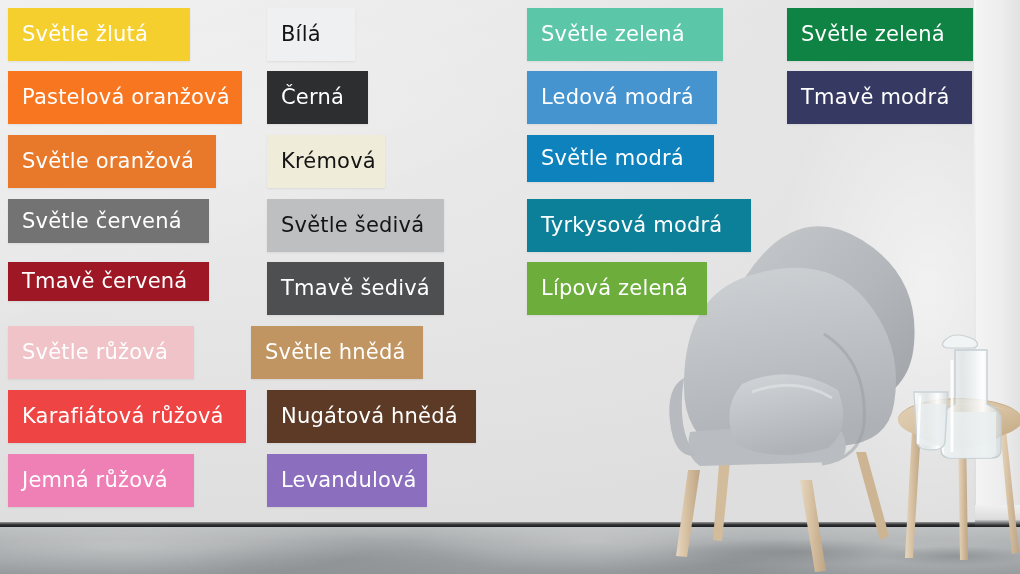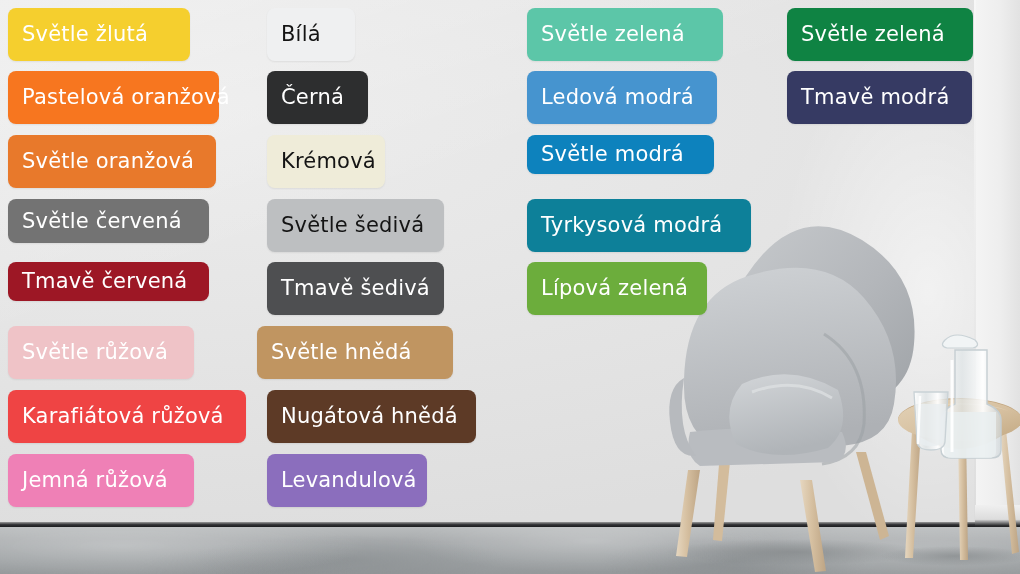--- a/index.html
+++ b/index.html
@@ -68,21 +68,20 @@
     display:flex;align-items:center;
     box-sizing:border-box;
     padding-left:14px;
     font-family:"DejaVu Sans", sans-serif;
     font-size:21px;
     font-weight:400;
     letter-spacing:.2px;
     line-height:1;
     white-space:nowrap;
     box-shadow:0 1px 2px rgba(0,0,0,.07);
-    border-radius:8px;
   }
 </style>
 </head>
 <body>
 
 <div id="scene">
 
   <div class="wall"></div>
   <div class="wall-sheen"></div>
   <div class="wall-soft-shadow"></div>
@@ -186,21 +185,21 @@
         <path d="M916 404 l30 0 l-2 36 q-1 6 -13 6 q-12 0 -13 -6 Z" fill="#e9eef0" opacity=".8"></path>
         <path d="M920 396 l-2 48" stroke="#ffffff" stroke-width="2.5" opacity=".9" fill="none"></path>
       </g>
     </g>
   </svg>
 
   <div id="labels-layer">
       <div class="label" style="left: 8px; top: 8px; width: 182px; height: 53px; background: rgb(245, 207, 46); color: rgb(255, 255, 255);">
         <span>Světle žlutá</span>
       </div>
-      <div class="label" style="left: 8px; top: 71px; width: 211px; height: 53px; background: rgb(247, 118, 31); color: rgb(255, 255, 255);">
+      <div class="label" style="left: 8px; top: 71px; width: 234px; height: 53px; background: rgb(247, 118, 31); color: rgb(255, 255, 255);">
         <span>Pastelová oranžová</span>
       </div>
       <div class="label" style="left: 8px; top: 135px; width: 208px; height: 53px; background: rgb(232, 121, 43); color: rgb(255, 255, 255);">
         <span>Světle oranžová</span>
       </div>
       <div class="label" style="left: 8px; top: 199px; width: 201px; height: 44px; background: #737373; color: rgb(255, 255, 255);">
         <span>Světle červená</span>
       </div>
       <div class="label" style="left: 8px; top: 262px; width: 201px; height: 39px; background: rgb(157, 23, 37); color: rgb(255, 255, 255);">
         <span>Tmavě červená</span>
@@ -222,36 +221,36 @@
       </div>
       <div class="label" style="left: 267px; top: 135px; width: 118px; height: 53px; background: rgb(239, 236, 217); color: rgb(20, 20, 20);">
         <span>Krémová</span>
       </div>
       <div class="label" style="left: 267px; top: 199px; width: 177px; height: 53px; background: rgb(189, 191, 193); color: rgb(20, 20, 20);">
         <span>Světle šedivá</span>
       </div>
       <div class="label" style="left: 267px; top: 262px; width: 177px; height: 53px; background: rgb(78, 79, 81); color: rgb(255, 255, 255);">
         <span>Tmavě šedivá</span>
       </div>
-      <div class="label" style="left: 257px; top: 326px; width: 196px; height: 53px; background: rgb(192, 149, 97); color: rgb(255, 255, 255);">
+      <div class="label" style="left: 251px; top: 326px; width: 172px; height: 53px; background: rgb(192, 149, 97); color: rgb(255, 255, 255);">
         <span>Světle hnědá</span>
       </div>
       <div class="label" style="left: 267px; top: 390px; width: 209px; height: 53px; background: rgb(93, 58, 38); color: rgb(255, 255, 255);">
         <span>Nugátová hnědá</span>
       </div>
       <div class="label" style="left: 267px; top: 454px; width: 160px; height: 53px; background: rgb(139, 110, 189); color: rgb(255, 255, 255);">
         <span>Levandulová</span>
       </div>
       <div class="label" style="left: 527px; top: 8px; width: 196px; height: 53px; background: rgb(92, 198, 168); color: rgb(255, 255, 255);">
         <span>Světle zelená</span>
       </div>
       <div class="label" style="left: 527px; top: 71px; width: 190px; height: 53px; background: rgb(70, 148, 207); color: rgb(255, 255, 255);">
         <span>Ledová modrá</span>
       </div>
-      <div class="label" style="left: 527px; top: 135px; width: 187px; height: 39px; background: rgb(13, 130, 189); color: rgb(255, 255, 255); text-align: right;">
+      <div class="label" style="left: 527px; top: 135px; width: 187px; height: 47px; background: rgb(13, 130, 189); color: rgb(255, 255, 255); text-align: right;">
         <span>Světle modrá</span>
       </div>
       <div class="label" style="left: 527px; top: 199px; width: 224px; height: 53px; background: rgb(13, 128, 153); color: rgb(255, 255, 255);">
         <span>Tyrkysová modrá</span>
       </div>
       <div class="label" style="left: 527px; top: 262px; width: 180px; height: 53px; background: rgb(108, 173, 60); color: rgb(255, 255, 255);">
         <span>Lípová zelená</span>
       </div>
       <div class="label" style="left: 787px; top: 8px; width: 186px; height: 53px; background: rgb(15, 131, 67); color: rgb(255, 255, 255);">
         <span>Světle zelená</span>

